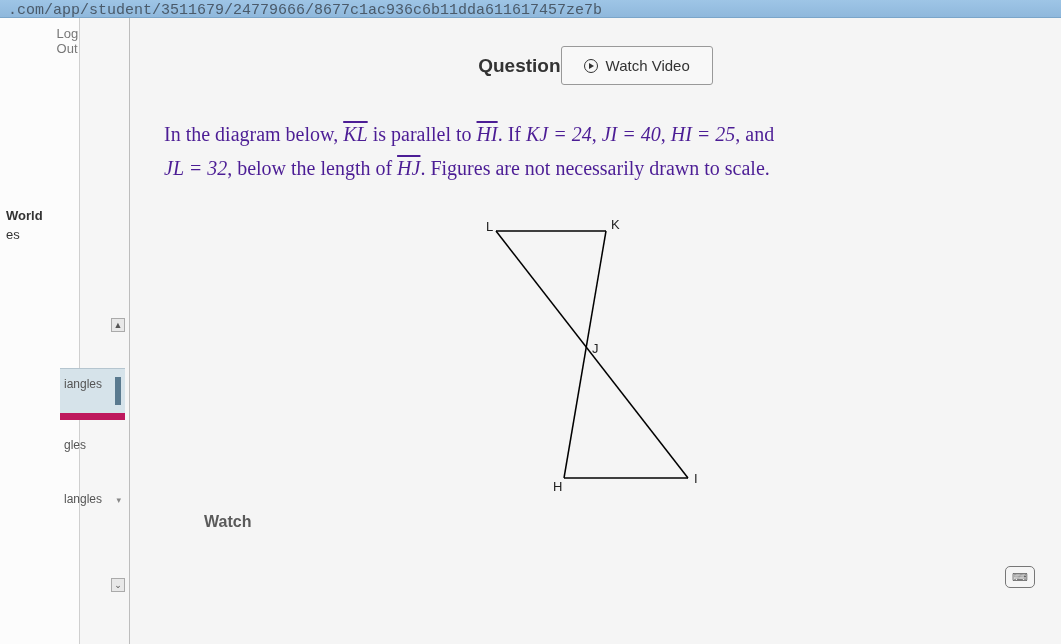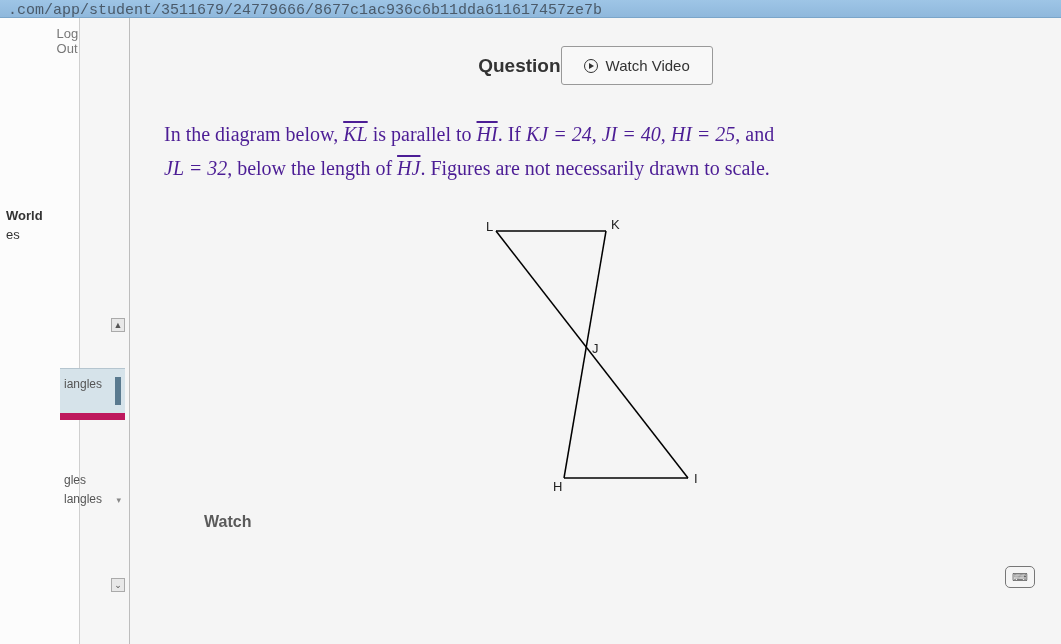--- a/index.html
+++ b/index.html
@@ -202,21 +202,21 @@
       <div class="label">es</div>
     </div>
     <div class="logout">Log Out</div>
   </div>
 
   <div class="sub-panel">
     <div class="scroll-arrow" style="top:300px">▲</div>
     <div class="item selected" style="top:350px">
       <span>iangles</span><span class="bar"></span>
     </div>
-    <div class="item" style="top:447px">gles</div>
+    <div class="item" style="top:412px">gles</div>
     <div class="item" style="top:466px">
       <span>langles</span>
       <span style="float:right;color:#888;font-size:9px;margin-top:3px">▾</span>
     </div>
     <div class="scroll-arrow" style="top:560px">⌄</div>
   </div>
 
   <div class="content">
     <div class="header-row">
       <div class="title">Question</div>

